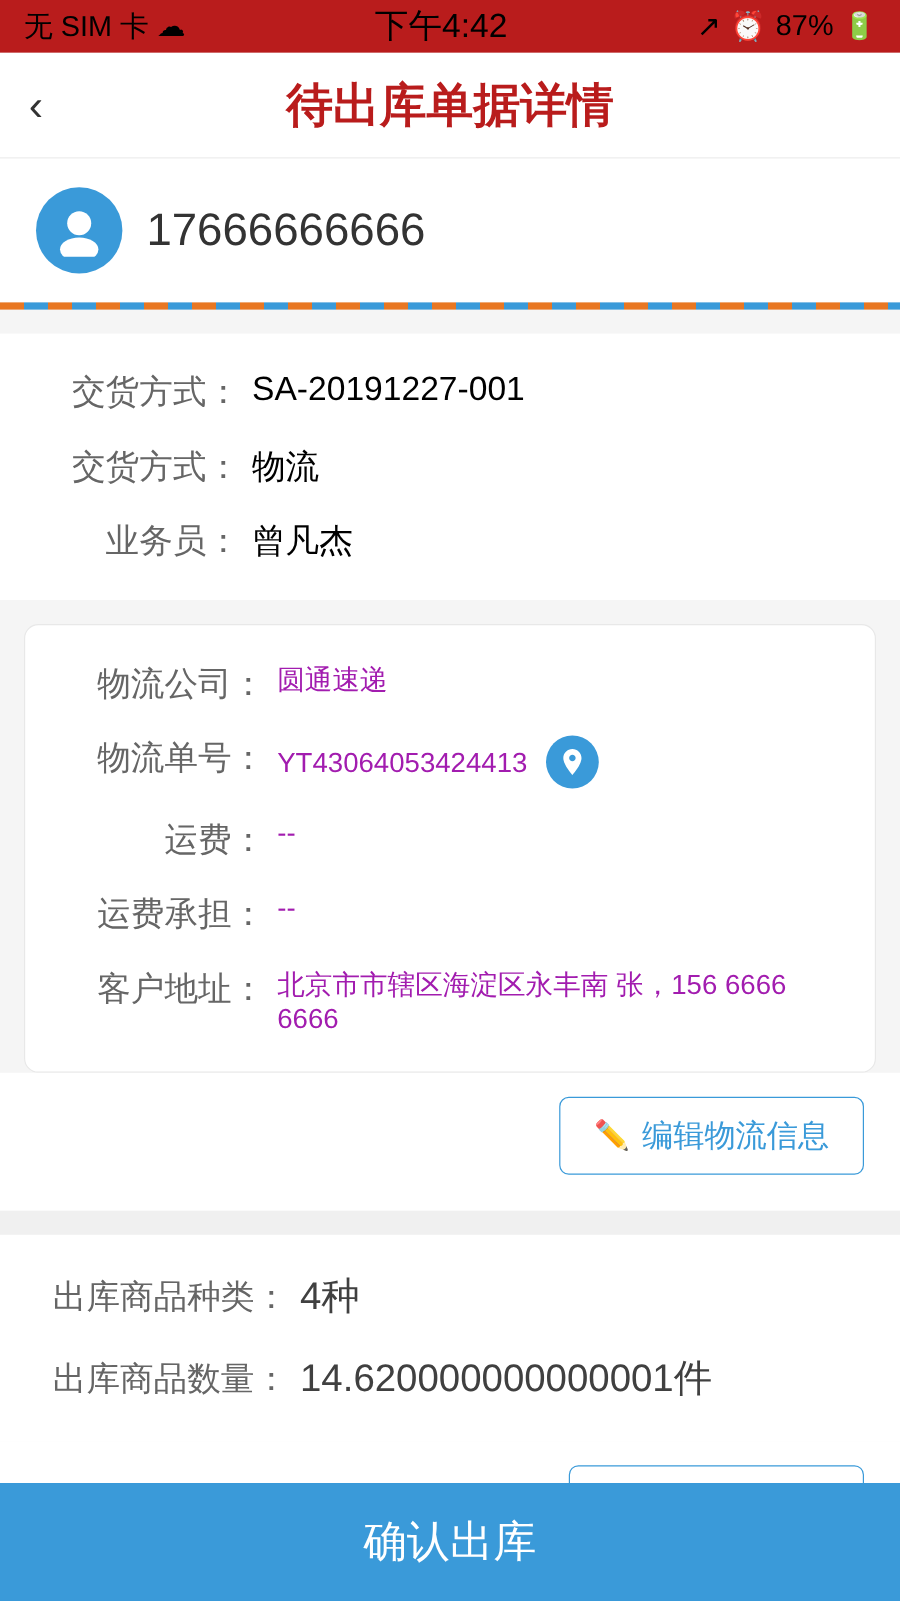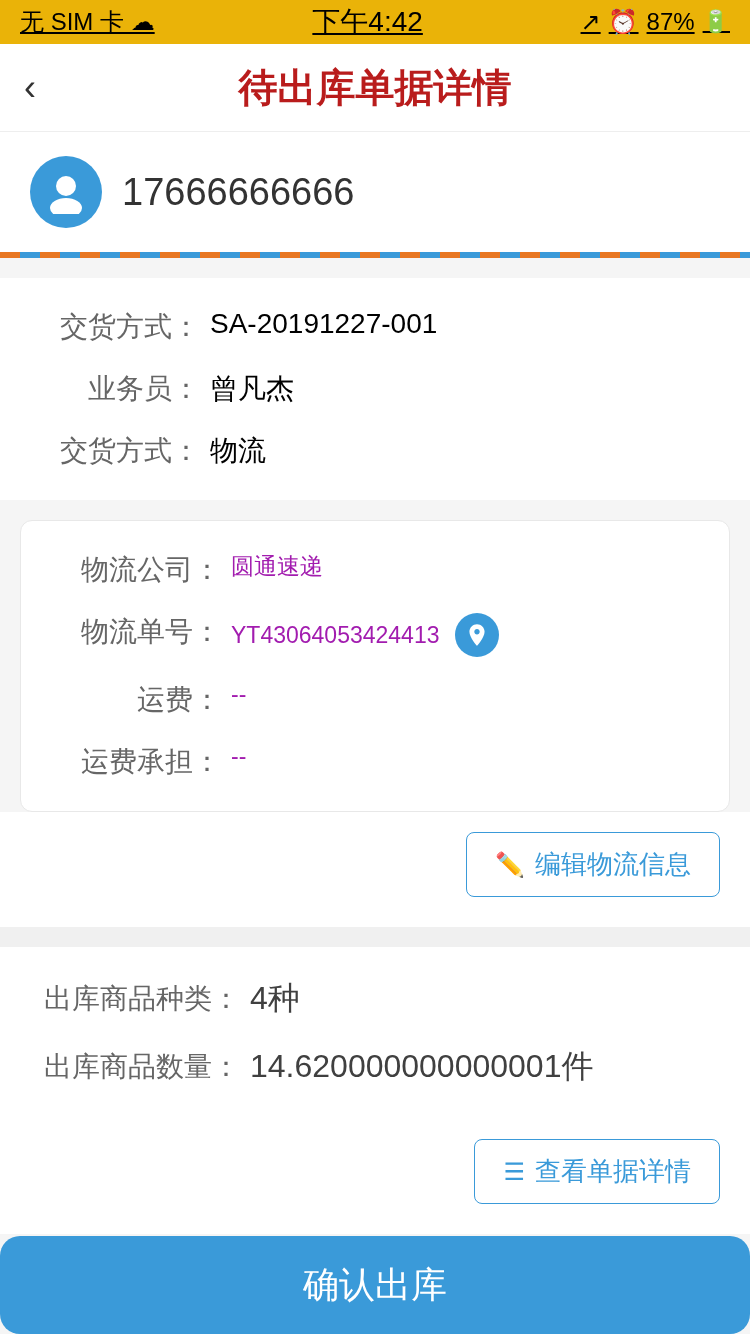--- a/index.html
+++ b/index.html
@@ -11,28 +11,27 @@
       font-family: -apple-system, "PingFang SC", "Helvetica Neue", Arial, sans-serif;
       background: #f5f5f5;
       font-size: 28px;
       color: #333;
     }
 
     
     .status-bar {
       width: 750px;
       height: 44px;
-      background: #eab308;
+      background: #b91c1c;
       display: flex;
       align-items: center;
       justify-content: space-between;
       padding: 0 20px;
       font-size: 24px;
       color: #000;
-      text-decoration: underline;
     }
     .status-left { display: flex; align-items: center; gap: 8px; }
     .status-center { font-size: 28px; font-weight: 500; }
     .status-right { display: flex; align-items: center; gap: 8px; font-size: 24px; }
 
     
     .nav-bar {
       width: 750px;
       height: 88px;
       background: #fff;
@@ -244,21 +243,20 @@
       position: fixed;
       bottom: 0;
       left: 0;
       width: 750px;
       background: #3a9ad9;
       height: 98px;
       display: flex;
       align-items: center;
       justify-content: center;
       cursor: pointer;
-      border-radius: 20px;
     }
     .confirm-btn-text {
       color: #fff;
       font-size: 36px;
       font-weight: 500;
     }
   </style>
 </head>
 <body>
 
@@ -291,26 +289,26 @@
 </div>
 
 <div class="dashed-divider"></div>
 
 <div class="info-section">
   <div class="info-row">
     <span class="info-label">交货方式：</span>
     <span class="info-value">SA-20191227-001</span>
   </div>
   <div class="info-row">
+    <span class="info-label">交货方式：</span>
+    <span class="info-value">物流</span>
+  </div>
+  <div class="info-row">
     <span class="info-label">业务员：</span>
     <span class="info-value">曾凡杰</span>
-  </div>
-  <div class="info-row">
-    <span class="info-label">交货方式：</span>
-    <span class="info-value">物流</span>
   </div>
 </div>
 
 <div class="logistics-card">
   <div class="logistics-row">
     <span class="logistics-label">物流公司：</span>
     <span class="logistics-value">圆通速递</span>
   </div>
   <div class="logistics-row">
     <span class="logistics-label">物流单号：</span>
@@ -324,20 +322,24 @@
     </div>
   </div>
   <div class="logistics-row">
     <span class="logistics-label">运费：</span>
     <span class="logistics-value">--</span>
   </div>
   <div class="logistics-row">
     <span class="logistics-label">运费承担：</span>
     <span class="logistics-value">--</span>
   </div>
+  <div class="logistics-row">
+    <span class="logistics-label">客户地址：</span>
+    <span class="logistics-value">北京市市辖区海淀区永丰南  张，156 6666 6666</span>
+  </div>
 </div>
 
 <div class="edit-btn-row" style="background:#fff; margin:0 0 0 0;">
   <button class="edit-btn">
     <span style="font-size:24px;">✏️</span>
     <span>编辑物流信息</span>
   </button>
 </div>
 
 <div class="gray-sep"></div>

